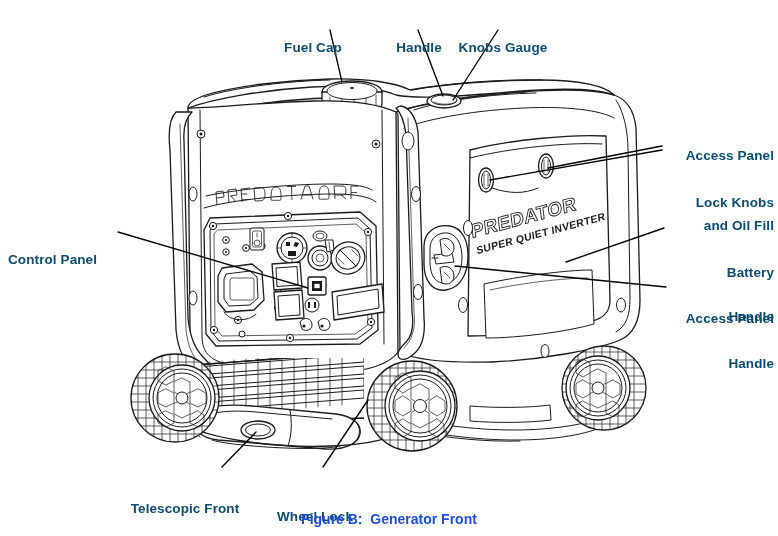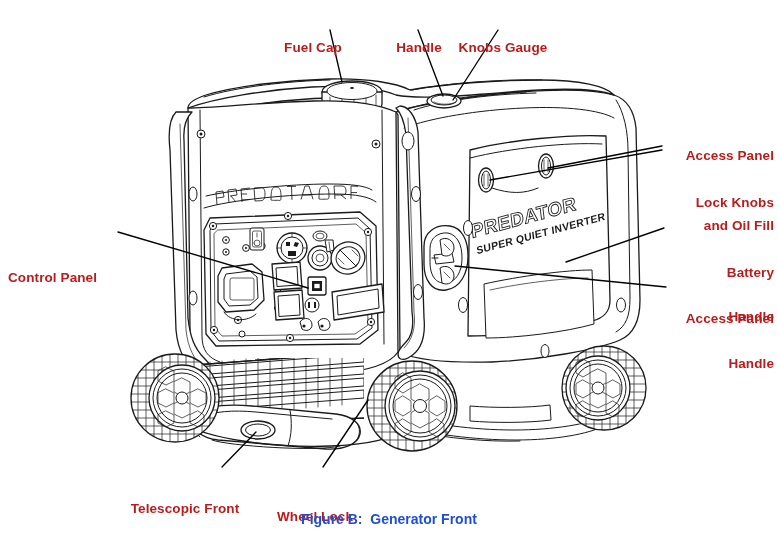--- a/index.html
+++ b/index.html
@@ -24,21 +24,21 @@
     top: 0;
     width: 778px;
     height: 536px;
   }
   .callout {
     position: absolute;
     font-family: "Liberation Sans", sans-serif;
     font-weight: bold;
     font-size: 13.5px;
     line-height: 15.5px;
-    color: #b91c1c;
+    color: #0c4a6e;
     white-space: pre;
     letter-spacing: 0.1px;
   }
   .callout.align-right { text-align: right; }
   .callout.align-left  { text-align: left; }
   .callout.align-center{ text-align: center; }
   #figure-caption {
     position: absolute;
     left: 0;
     top: 511px;
@@ -499,21 +499,21 @@
     <div>and Oil Fill</div>
     <div>Battery</div>
     <div>Access Panel</div>
   </div>
 
   <div class="callout align-right" style="left:624px; top:278px; width:150px;">
     <div>Handle</div>
     <div>Handle</div>
   </div>
 
-  <div class="callout align-left" style="left:8px; top:239px; width:112px;">
+  <div class="callout align-left" style="left:8px; top:221px; width:112px;">
     <div>Control Panel</div>
   </div>
 
   <div class="callout align-center" style="left:105px; top:470px; width:160px;">
     <div>Telescopic Front</div>
     
   </div>
 
   <div class="callout align-left" style="left:277px; top:478px; width:120px;">
     <div>Wheel Lock</div>

